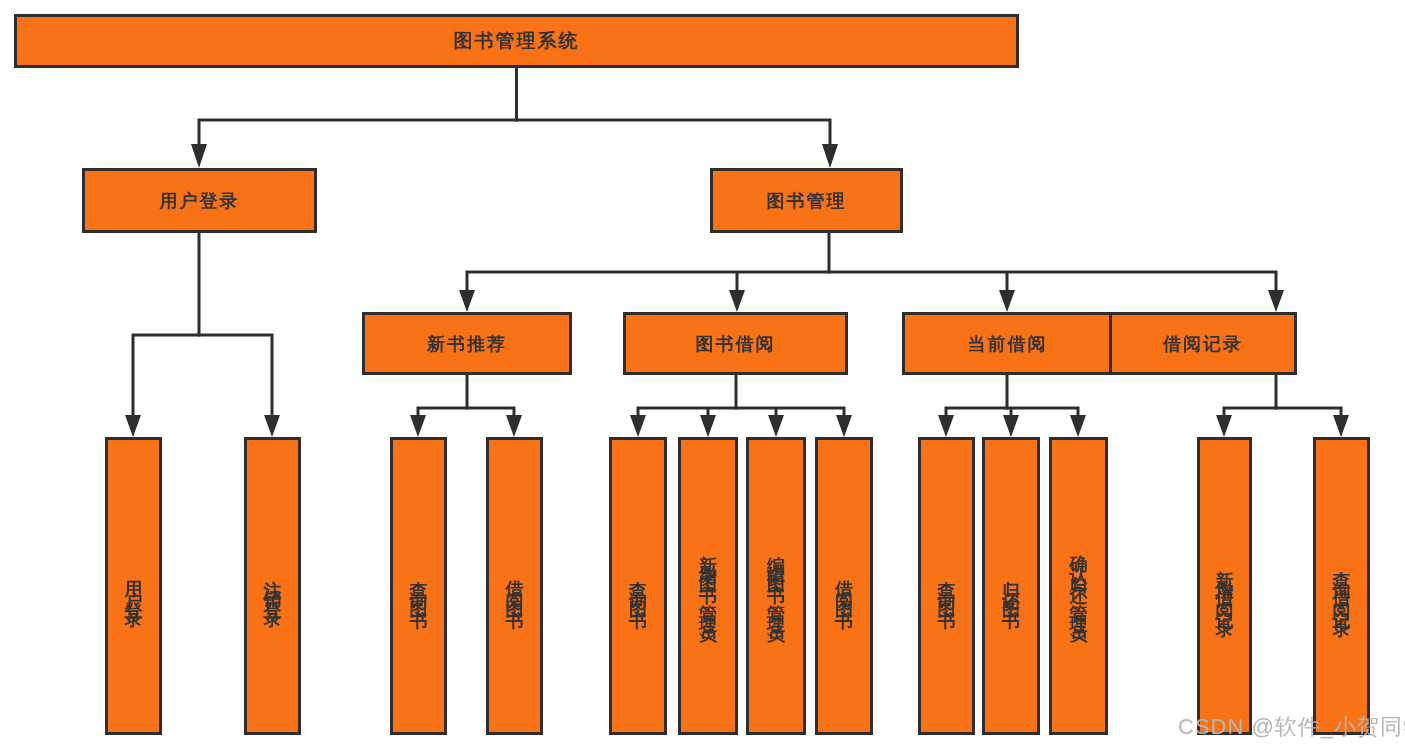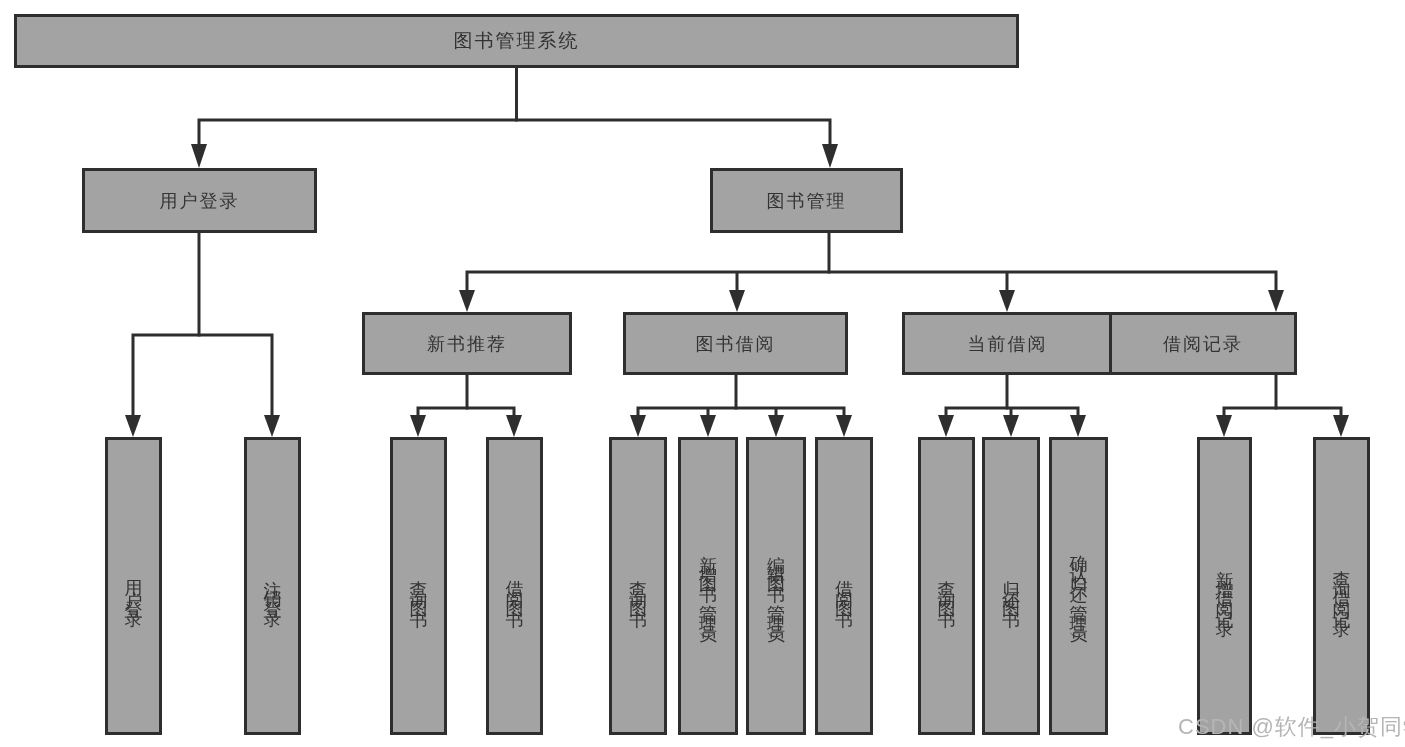--- a/index.html
+++ b/index.html
@@ -17,26 +17,27 @@
   }
   .wires {
     position: absolute;
     left: 0; top: 0;
     width: 1405px;
     height: 747px;
     z-index: 1;
   }
   .node {
     position: absolute;
-    background: #a3a3a3;
+    background: #f97316;
     border: 3px solid #2e2e2e;
     display: flex;
     align-items: center;
     justify-content: center;
     z-index: 2;
+    font-weight: bold;
   }
   .node.h span {
     font-size: 18px;
     letter-spacing: 2px;
     color: #333333;
     white-space: nowrap;
   }
   .node.v span {
     writing-mode: vertical-rl;
     text-orientation: mixed;

